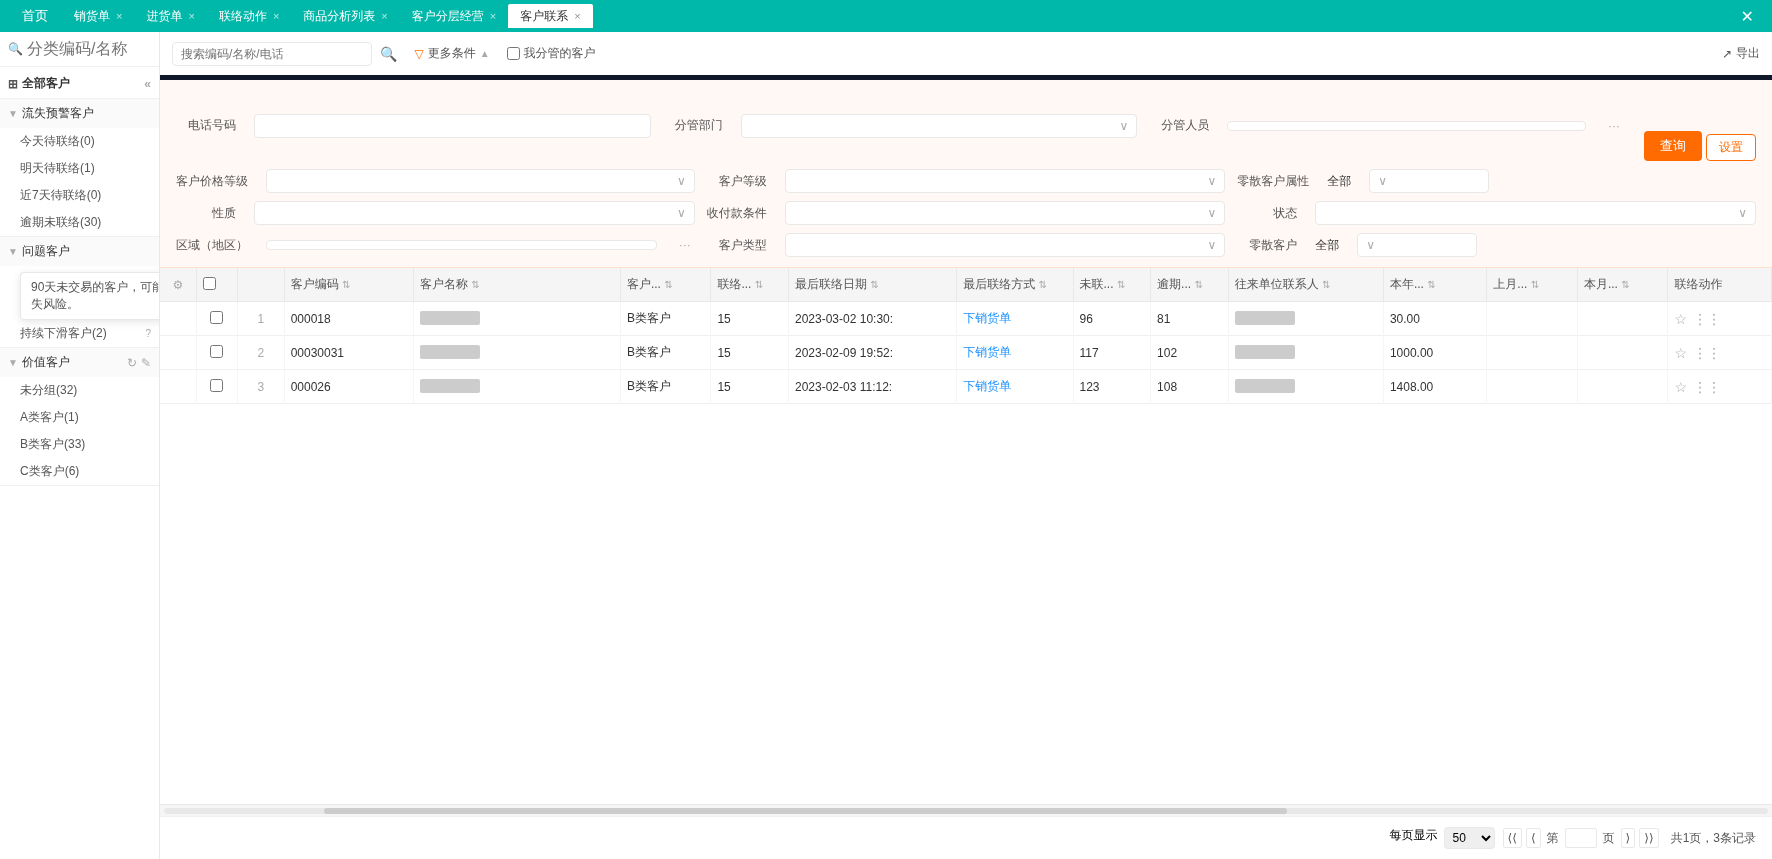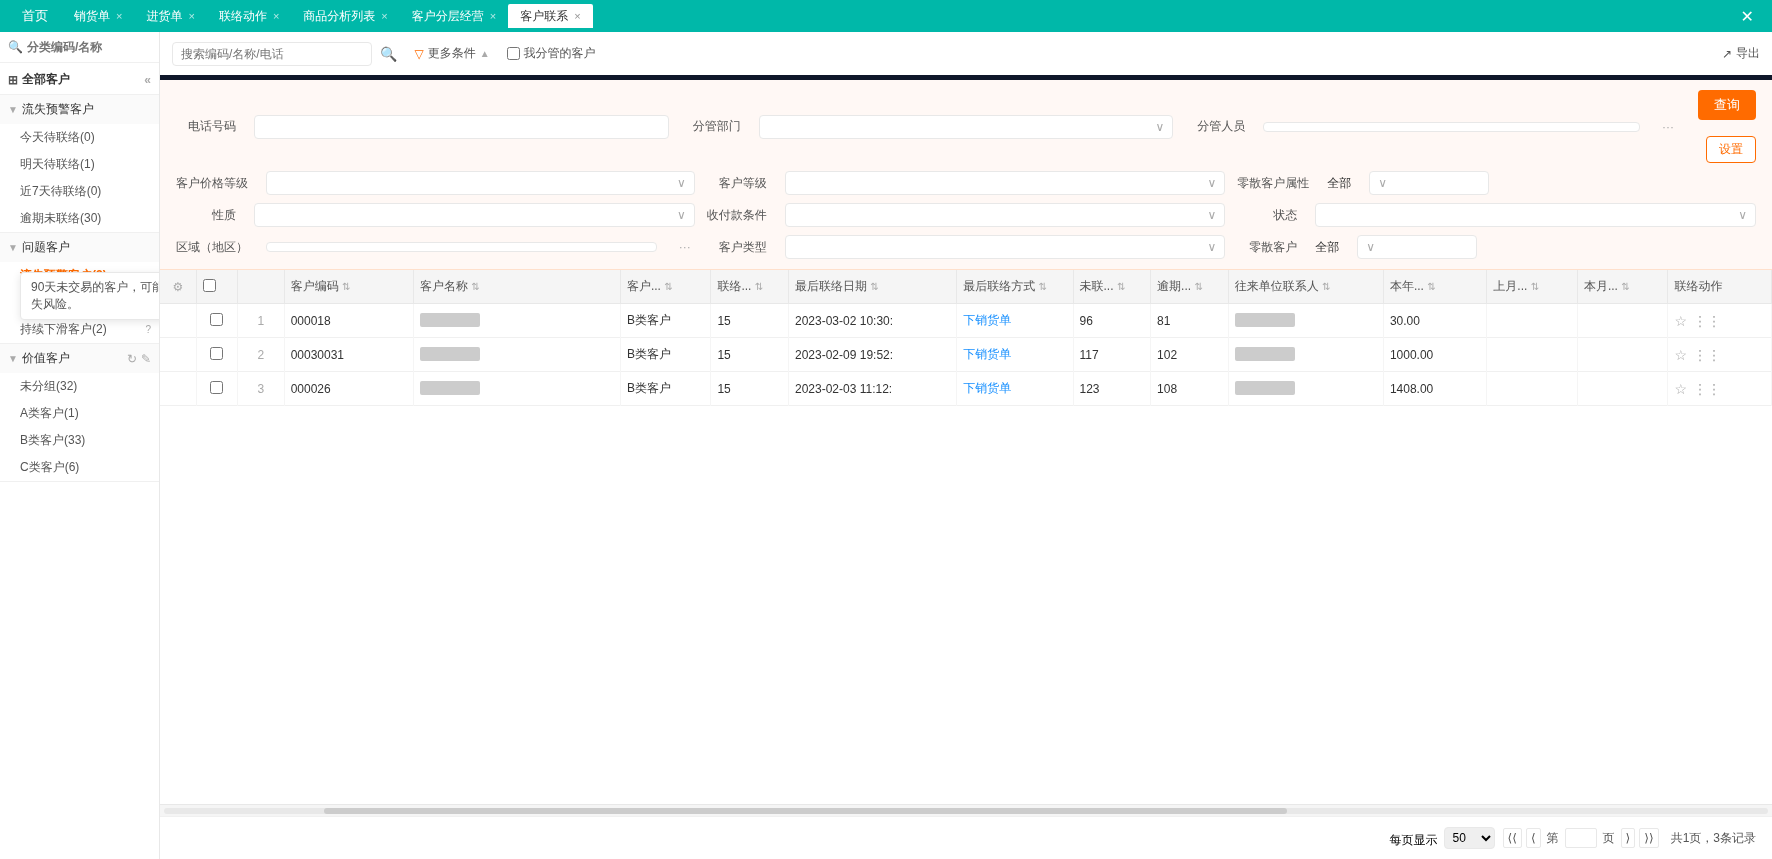--- a/index.html
+++ b/index.html
@@ -61,23 +61,22 @@
     .sidebar-search {
       padding: 8px;
       border-bottom: 1px solid #f0f0f0;
       display: flex;
       align-items: center;
     }
     .sidebar-search input {
       border: none;
       outline: none;
       flex: 1;
-      font-size: 12px;
+      font-size: 16px;
       color: #333;
-      font-weight: bold;
     }
     .sidebar-search .search-icon { color: #aaa; margin-right: 4px; cursor: pointer; }
     .sidebar-all-customers {
       padding: 8px 8px 6px 8px;
       display: flex;
       align-items: center;
       justify-content: space-between;
       font-weight: bold;
       color: #333;
       cursor: pointer;
@@ -244,24 +243,25 @@
       color: #ff6b00;
       border: 1px solid #ff6b00;
       border-radius: 4px;
       padding: 4px 12px;
       cursor: pointer;
       font-size: 12px;
       margin-top: 4px;
     }
     .filter-actions {
       display: flex;
-      flex-direction: column;
+      flex-direction: row;
       align-items: flex-end;
-      gap: 12px;
+      gap: 4px;
       margin-left: 8px;
+      margin-top: 40px;
     }
 
     
     .table-container {
       flex: 1;
       overflow: auto;
       background: white;
     }
     table {
       width: 100%;
@@ -307,21 +307,21 @@
     
     .pagination {
       padding: 10px 16px;
       display: flex;
       align-items: center;
       justify-content: flex-end;
       gap: 8px;
       border-top: 1px solid #f0f0f0;
       background: white;
     }
-    .pagination .per-page { display: flex; align-items: flex-end; gap: 6px; }
+    .pagination .per-page { display: flex; align-items: flex-start; gap: 6px; }
     .pagination select {
       border: 1px solid #e8e8e8;
       border-radius: 4px;
       padding: 2px 4px;
       font-size: 12px;
     }
     .pagination .page-nav {
       display: flex;
       align-items: center;
       gap: 4px;

